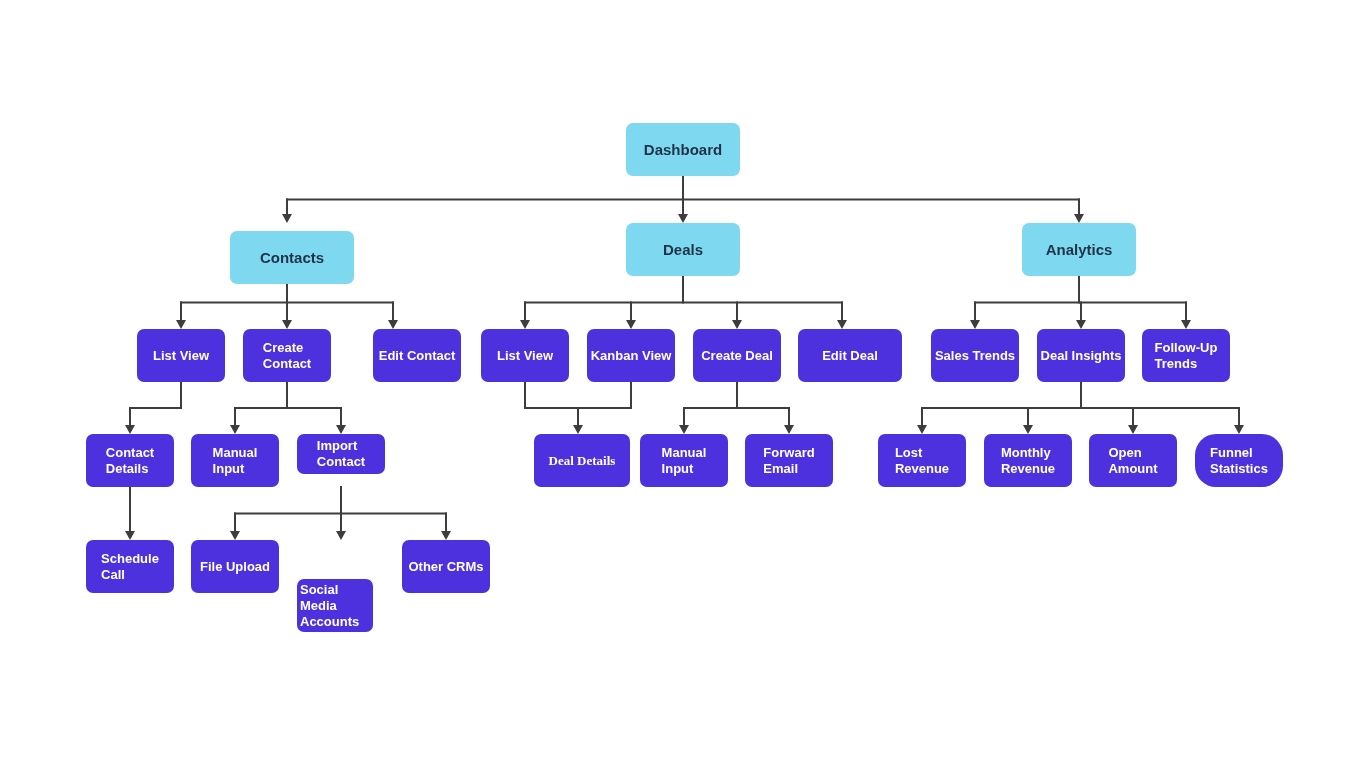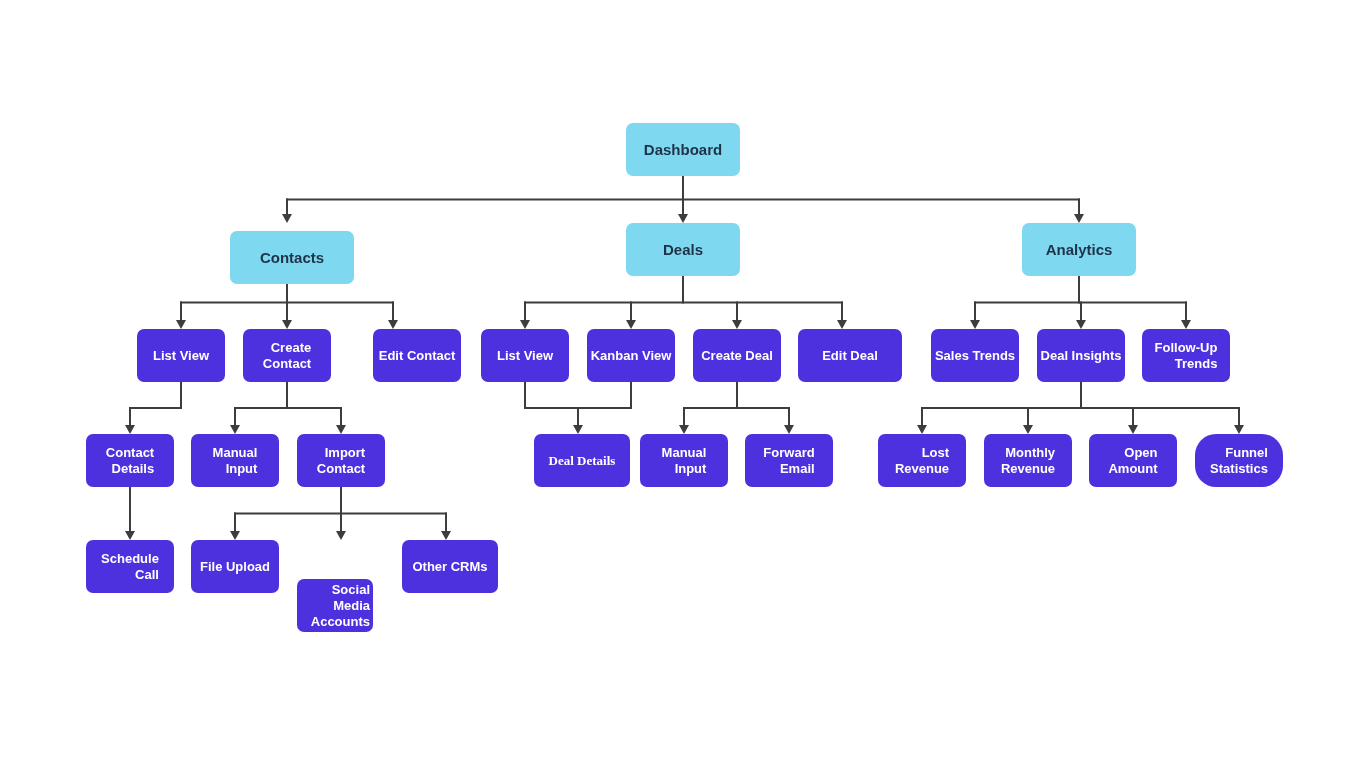--- a/index.html
+++ b/index.html
@@ -25,21 +25,21 @@
   .canvas svg.edges {
     position: absolute;
     left: 0; top: 0;
     width: 1366px; height: 768px;
   }
   .node {
     position: absolute;
     display: flex;
     align-items: center;
     justify-content: center;
-    text-align: right;
+    text-align: left;
     border-radius: 7px;
     font-weight: bold;
     white-space: pre-line;
     line-height: 16px;
     padding: 3px;
     cursor: default;
   }
   .node.blue {
     background: var(--node-blue);
     color: var(--text-dark);
@@ -148,35 +148,35 @@
       <div class="node purple" style="left: 693px; top: 329px; width: 88px; height: 53px;"><span>Create Deal</span></div>
       <div class="node purple" style="left: 798px; top: 329px; width: 104px; height: 53px;"><span>Edit Deal</span></div>
       <div class="node purple" style="left: 931px; top: 329px; width: 88px; height: 53px;"><span>Sales Trends</span></div>
       <div class="node purple" style="left: 1037px; top: 329px; width: 88px; height: 53px;"><span>Deal Insights</span></div>
       <div class="node purple" style="left: 1142px; top: 329px; width: 88px; height: 53px;"><span>Follow-Up
 Trends</span></div>
       <div class="node purple" style="left: 86px; top: 434px; width: 88px; height: 53px;"><span>Contact
 Details</span></div>
       <div class="node purple" style="left: 191px; top: 434px; width: 88px; height: 53px;"><span>Manual
 Input</span></div>
-      <div class="node purple" style="left: 297px; top: 434px; width: 88px; height: 53px;"><span>Import
+      <div class="node purple" style="left: 297px; top: 434px; width: 88px; height: 40px;"><span>Import
 Contact</span></div>
       <div class="node purple" style="left: 534px; top: 434px; width: 96px; height: 53px; font-family: Liberation Serif, serif;"><span>Deal Details</span></div>
       <div class="node purple" style="left: 640px; top: 434px; width: 88px; height: 53px;"><span>Manual
 Input</span></div>
       <div class="node purple" style="left: 745px; top: 434px; width: 88px; height: 53px;"><span>Forward
 Email</span></div>
       <div class="node purple" style="left: 878px; top: 434px; width: 88px; height: 53px;"><span>Lost
 Revenue</span></div>
       <div class="node purple" style="left: 984px; top: 434px; width: 88px; height: 53px;"><span>Monthly
 Revenue</span></div>
       <div class="node purple" style="left: 1089px; top: 434px; width: 88px; height: 53px;"><span>Open
 Amount</span></div>
       <div class="node purple" style="left: 1195px; top: 434px; width: 88px; height: 53px; border-radius: 21px;"><span>Funnel
 Statistics</span></div>
       <div class="node purple" style="left: 86px; top: 540px; width: 88px; height: 53px;"><span>Schedule
 Call</span></div>
       <div class="node purple" style="left: 191px; top: 540px; width: 88px; height: 53px;"><span>File Upload</span></div>
       <div class="node purple" style="left: 297px; top: 540px; width: 76px; height: 53px; margin-top: 39px;"><span>Social Media
 Accounts</span></div>
-      <div class="node purple" style="left: 402px; top: 540px; width: 96px; height: 53px;"><span>Other CRMs</span></div>
+      <div class="node purple" style="left: 402px; top: 540px; width: 88px; height: 53px;"><span>Other CRMs</span></div>
     </div>
 </div>
 
 </body></html>

